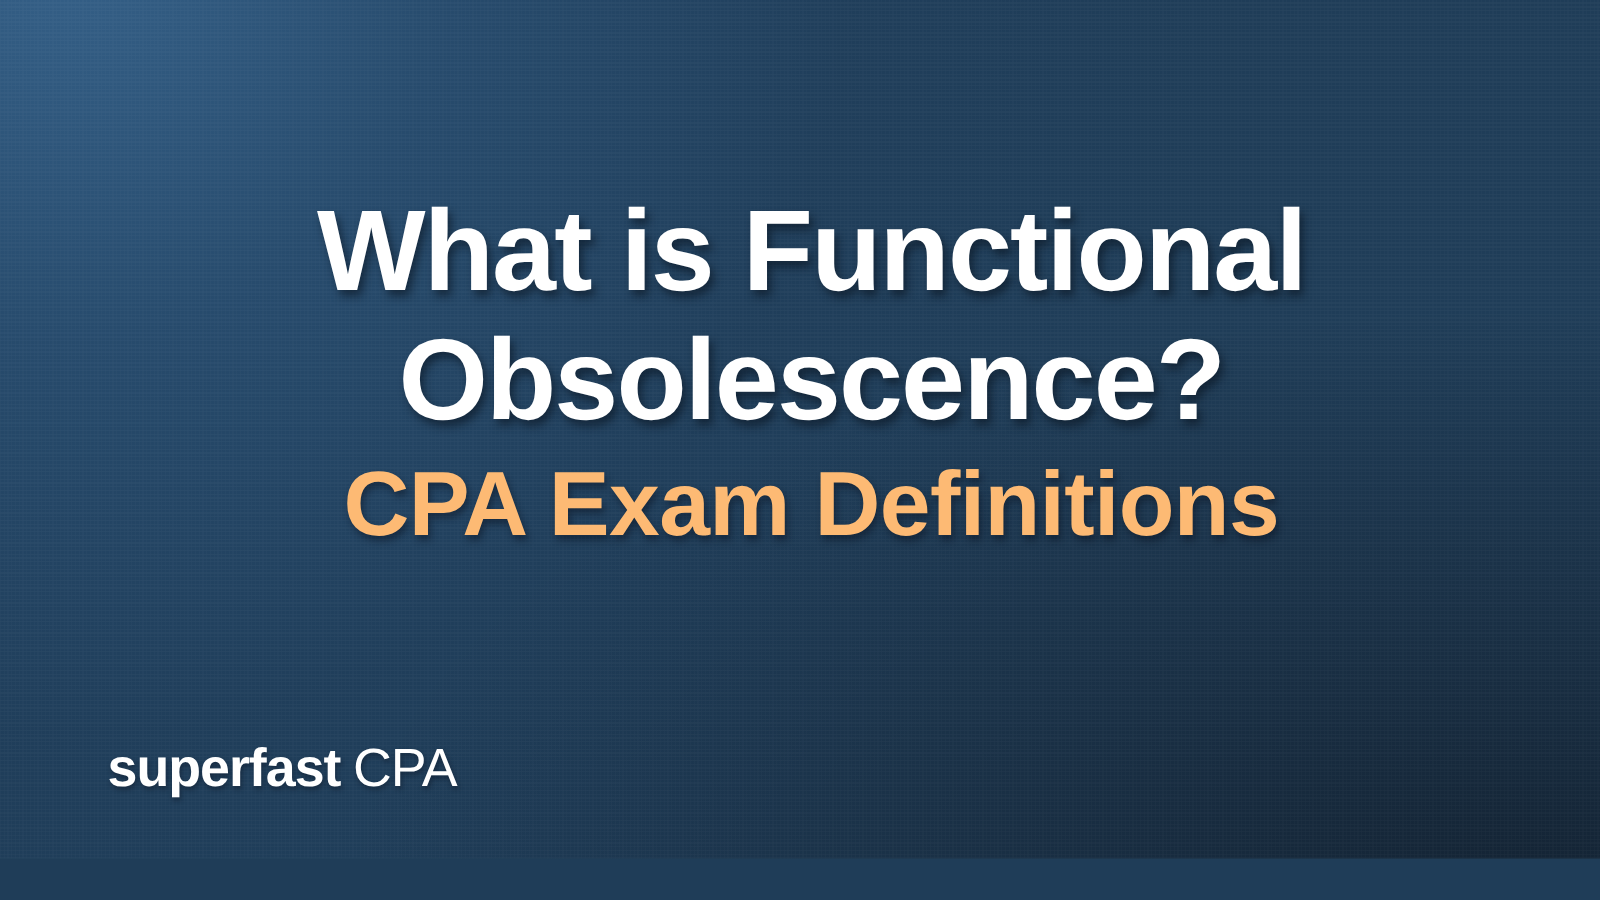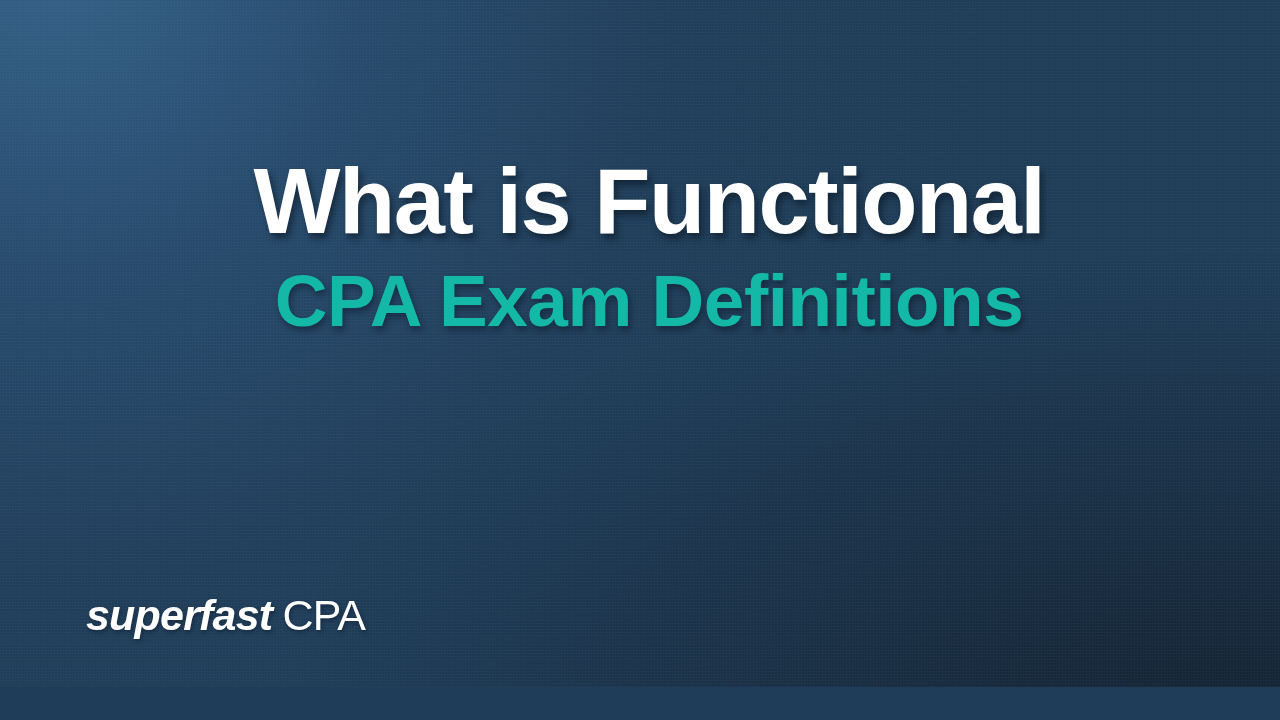--- a/index.html
+++ b/index.html
@@ -83,21 +83,21 @@
     font-weight: 700;
     font-size: 92px;
     line-height: 103px;
     letter-spacing: -1.5px;
     text-shadow: 3px 5px 7px rgba(8, 16, 28, 0.55);
     white-space: nowrap;
   }
 
   .subtitle-line {
     display: block;
-    color: #14b8a6;
+    color: #fdba74;
     font-family: "Liberation Sans", sans-serif;
     font-weight: 600;
     font-size: 73px;
     line-height: 96px;
     letter-spacing: -0.5px;
     text-shadow: 2px 4px 6px rgba(8, 16, 28, 0.45);
     white-space: nowrap;
   }
 
   #logo {
@@ -107,36 +107,36 @@
     color: #ffffff;
     font-family: "Liberation Sans", sans-serif;
     font-size: 43px;
     line-height: 46px;
     letter-spacing: -0.8px;
     white-space: nowrap;
     text-shadow: 1px 2px 4px rgba(8, 16, 28, 0.45);
   }
   #logo .logo-strong {
     font-weight: 700;
-    font-style: italic;
   }
   #logo .logo-light {
     font-weight: 300;
     margin-left: 10px;
   }
 </style>
 </head>
 <body>
 
 <div id="slide">
 
   <div id="glow"></div>
   <div id="vignette"></div>
   <div id="noise"></div>
 
   <div id="headline-block">
     <span class="title-line">What is Functional</span>
+    <span class="title-line">Obsolescence?</span>
     <span class="subtitle-line">CPA Exam Definitions</span>
   </div>
 
   <div id="logo"><span class="logo-strong">superfast</span><span class="logo-light">CPA</span></div>
 
 </div>
 
 </body></html>

